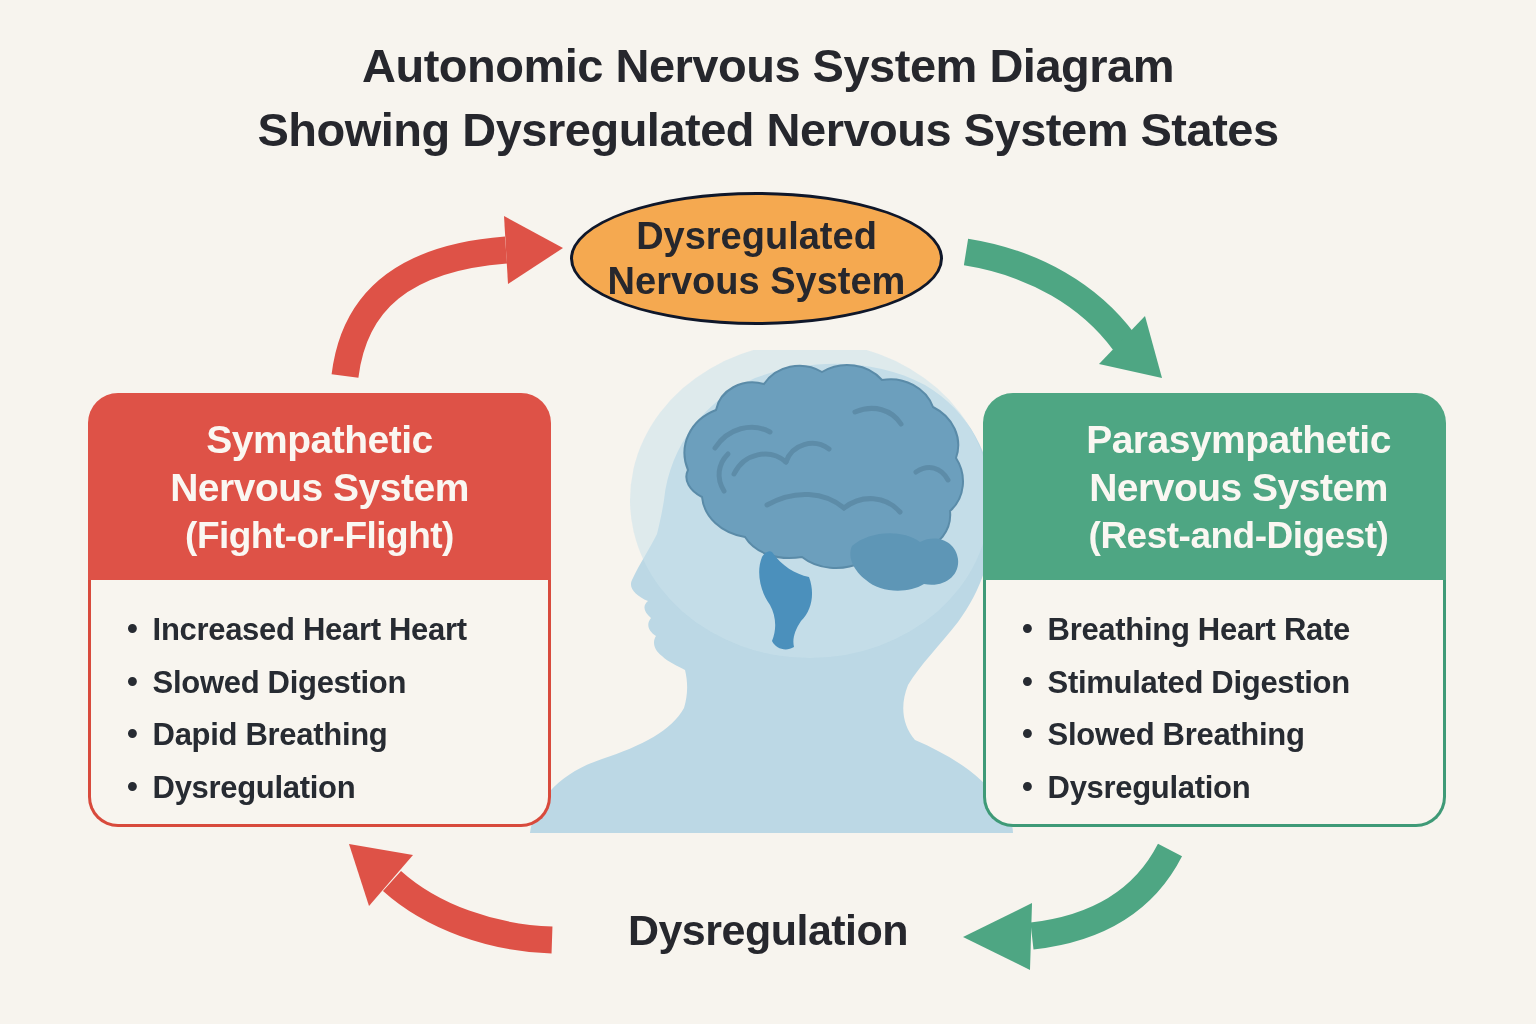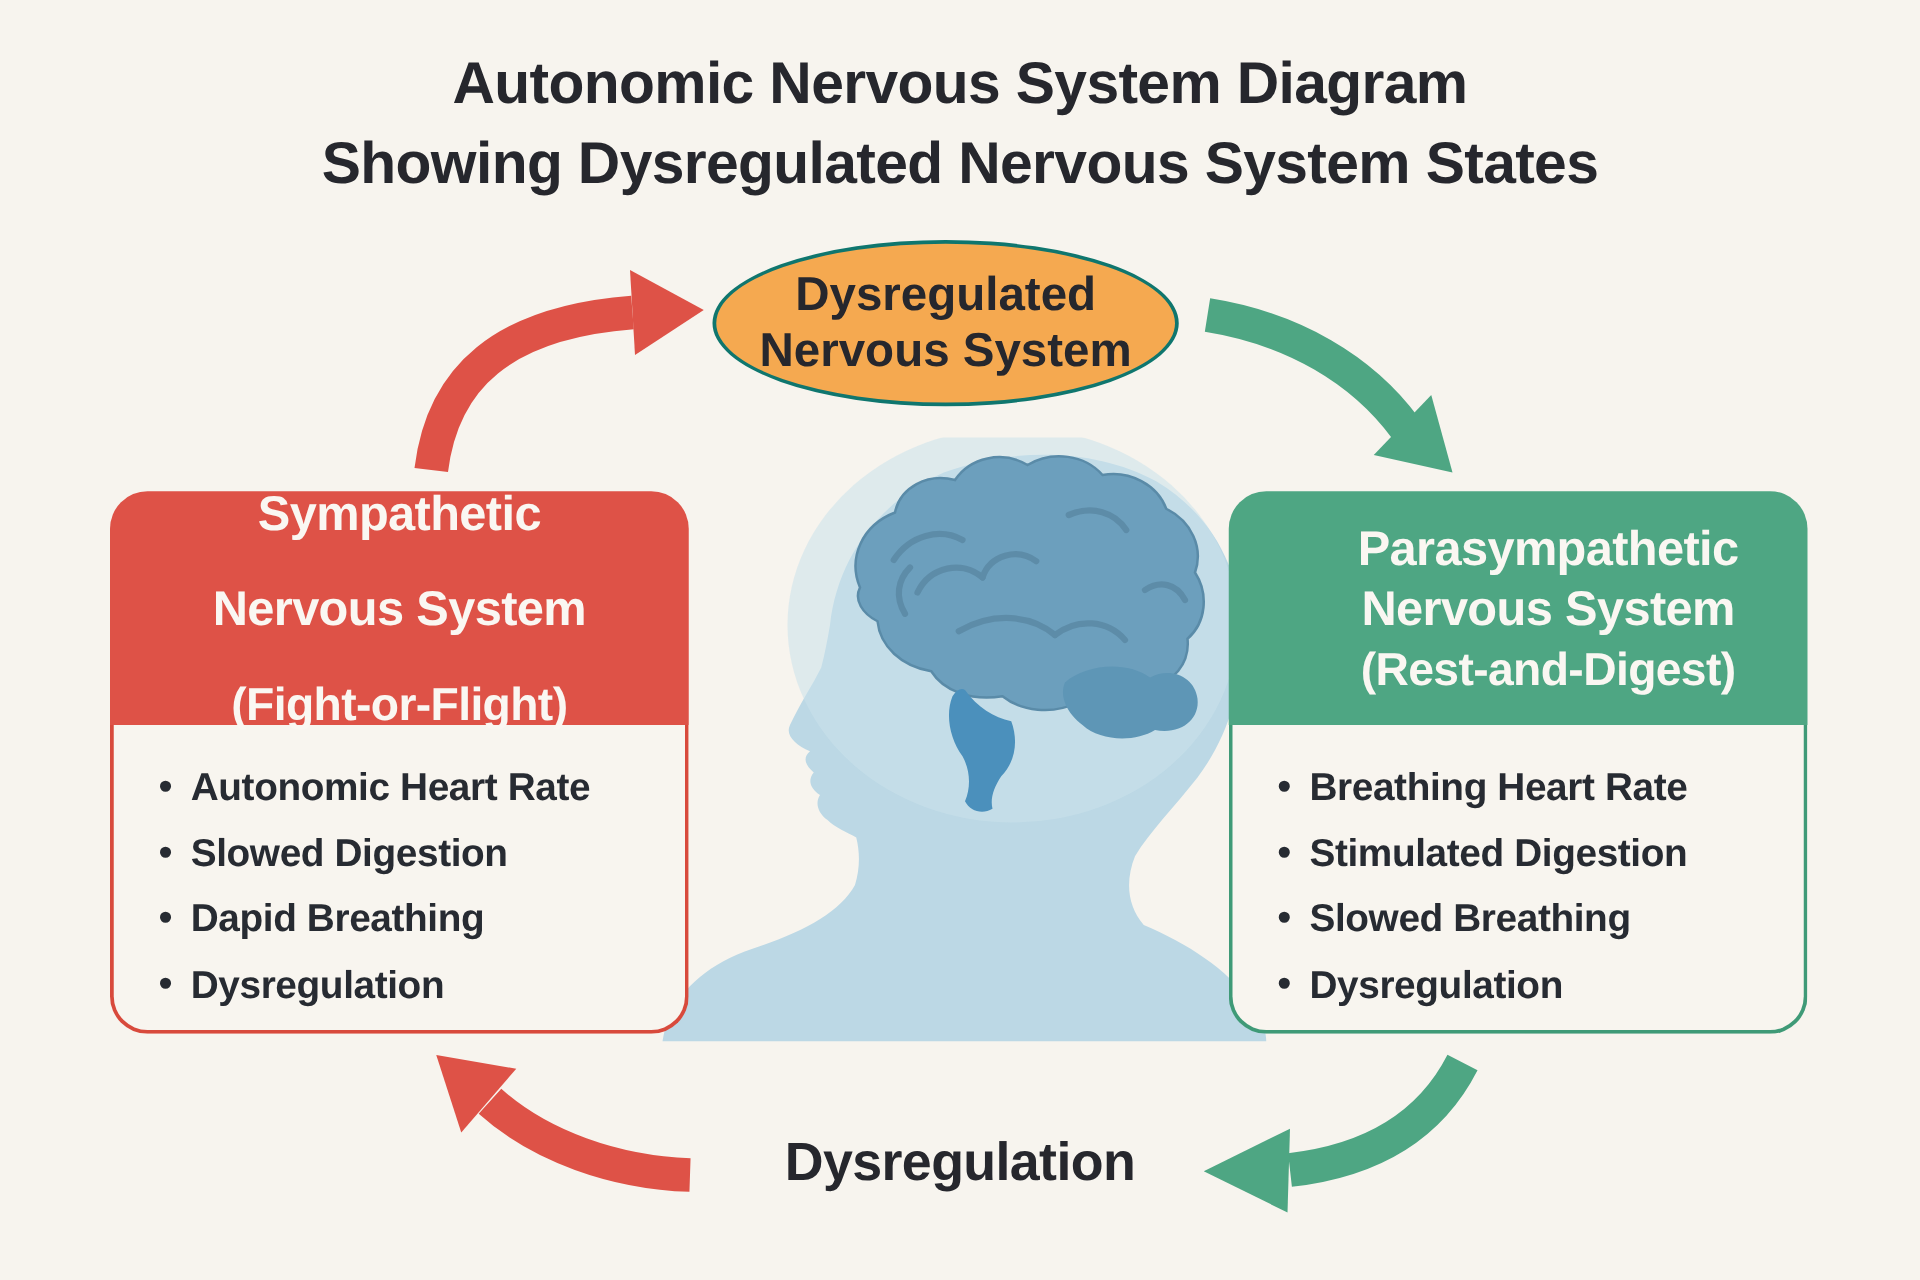--- a/index.html
+++ b/index.html
@@ -13,36 +13,36 @@
     position:absolute; top:34px; left:0; width:100%;
     text-align:center; font-weight:bold; font-size:47px;
     line-height:1.37; color:#26272D; letter-spacing:-0.5px; z-index:5;
   }
   
   .arrows { position:absolute; left:0; top:0; width:1536px; height:1024px; z-index:3; pointer-events:none; }
   .figure { position:absolute; left:520px; top:350px; width:500px; height:485px; z-index:1; }
   
   .hub {
     position:absolute; left:570px; top:192px; width:373px; height:133px;
-    background:#F5A950; border:3px solid #0f766e; box-sizing:border-box;
+    background:#F5A950; border:3px solid #0f172a; box-sizing:border-box;
     border-radius:50%; display:flex; flex-direction:column;
     align-items:center; justify-content:center;
     font-weight:bold; font-size:38px; line-height:1.18; color:#26272D;
     text-align:center; z-index:4;
   }
   
   .panel { position:absolute; top:393px; width:463px; height:434px; z-index:2; }
   .panel-left  { left:88px; }
   .panel-right { left:983px; }
   .panel-head {
     height:187px; border-radius:30px 30px 0 0;
     display:flex; flex-direction:column; align-items:center; justify-content:center;
     color:#FAF7F2; text-align:center;
   }
-  .head-red   { background:#DE5247;gap:28px; }
+  .head-red   { background:#DE5247; }
   .head-green { background:#4EA683;padding-left:48px; }
   .panel-head .t { font-size:39px; font-weight:bold; line-height:1.22; letter-spacing:-0.5px; }
   .panel-head .s { font-size:37px; font-weight:bold; margin-top:3px; letter-spacing:-0.5px; }
   .panel-body {
     height:247px; box-sizing:border-box; background:#F8F5EF;
     border-radius:0 0 30px 30px; padding:24px 16px 0 36px;
   }
   .body-red   { border:3px solid #D84A3C; border-top:none; }
   .body-green { border:3px solid #3F9A77; border-top:none; }
   .panel-body ul { list-style:none; margin:0; padding:0; }
@@ -162,21 +162,21 @@
   <section class="panel panel-left">
     <header class="panel-head head-red">
       <div class="t">Sympathetic</div>
       <div class="t">Nervous System</div>
       <div class="s">(Fight-or-Flight)</div>
     </header>
     <div class="panel-body body-red">
       <ul>
         <li>
             <span class="blt">•</span>
-            <span>Autonomic Heart Rate</span>
+            <span>Increased Heart Heart</span>
           </li>
         <li>
             <span class="blt">•</span>
             <span>Slowed Digestion</span>
           </li>
         <li>
             <span class="blt">•</span>
             <span>Dapid Breathing</span>
           </li>
         <li>

